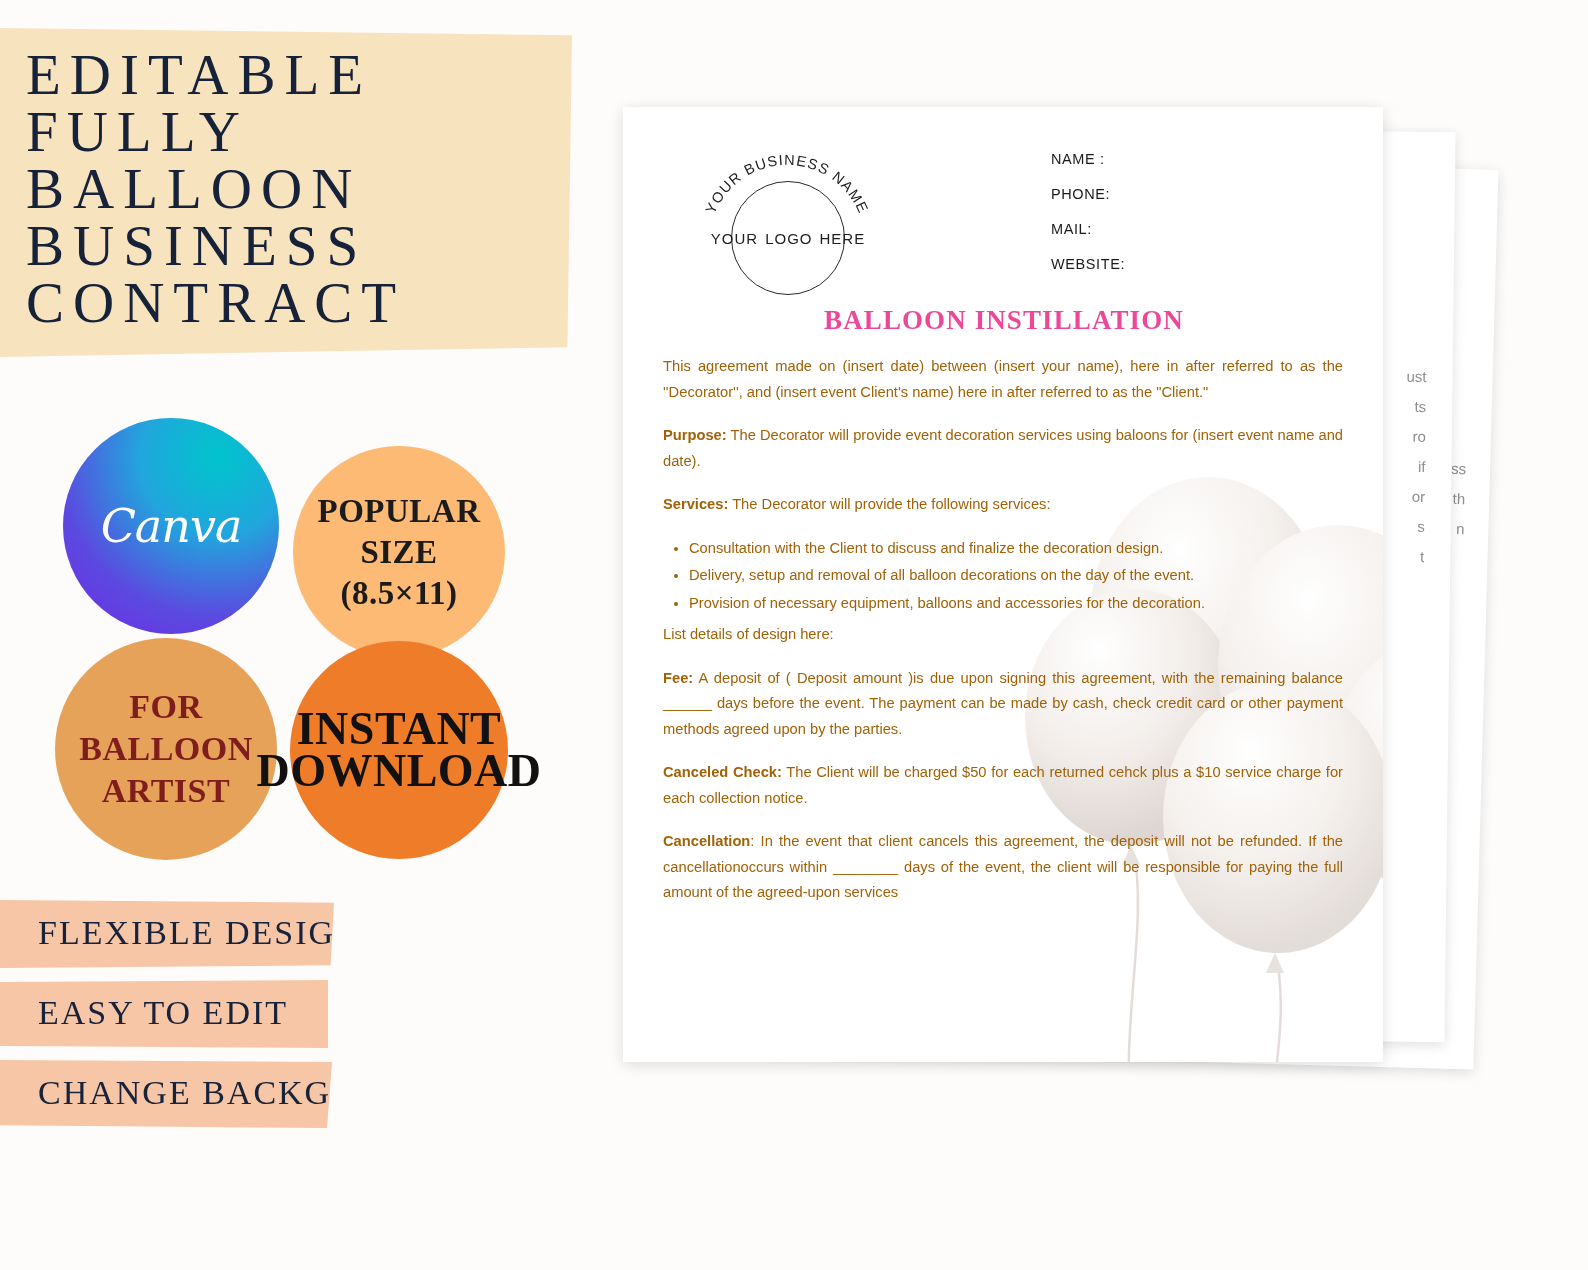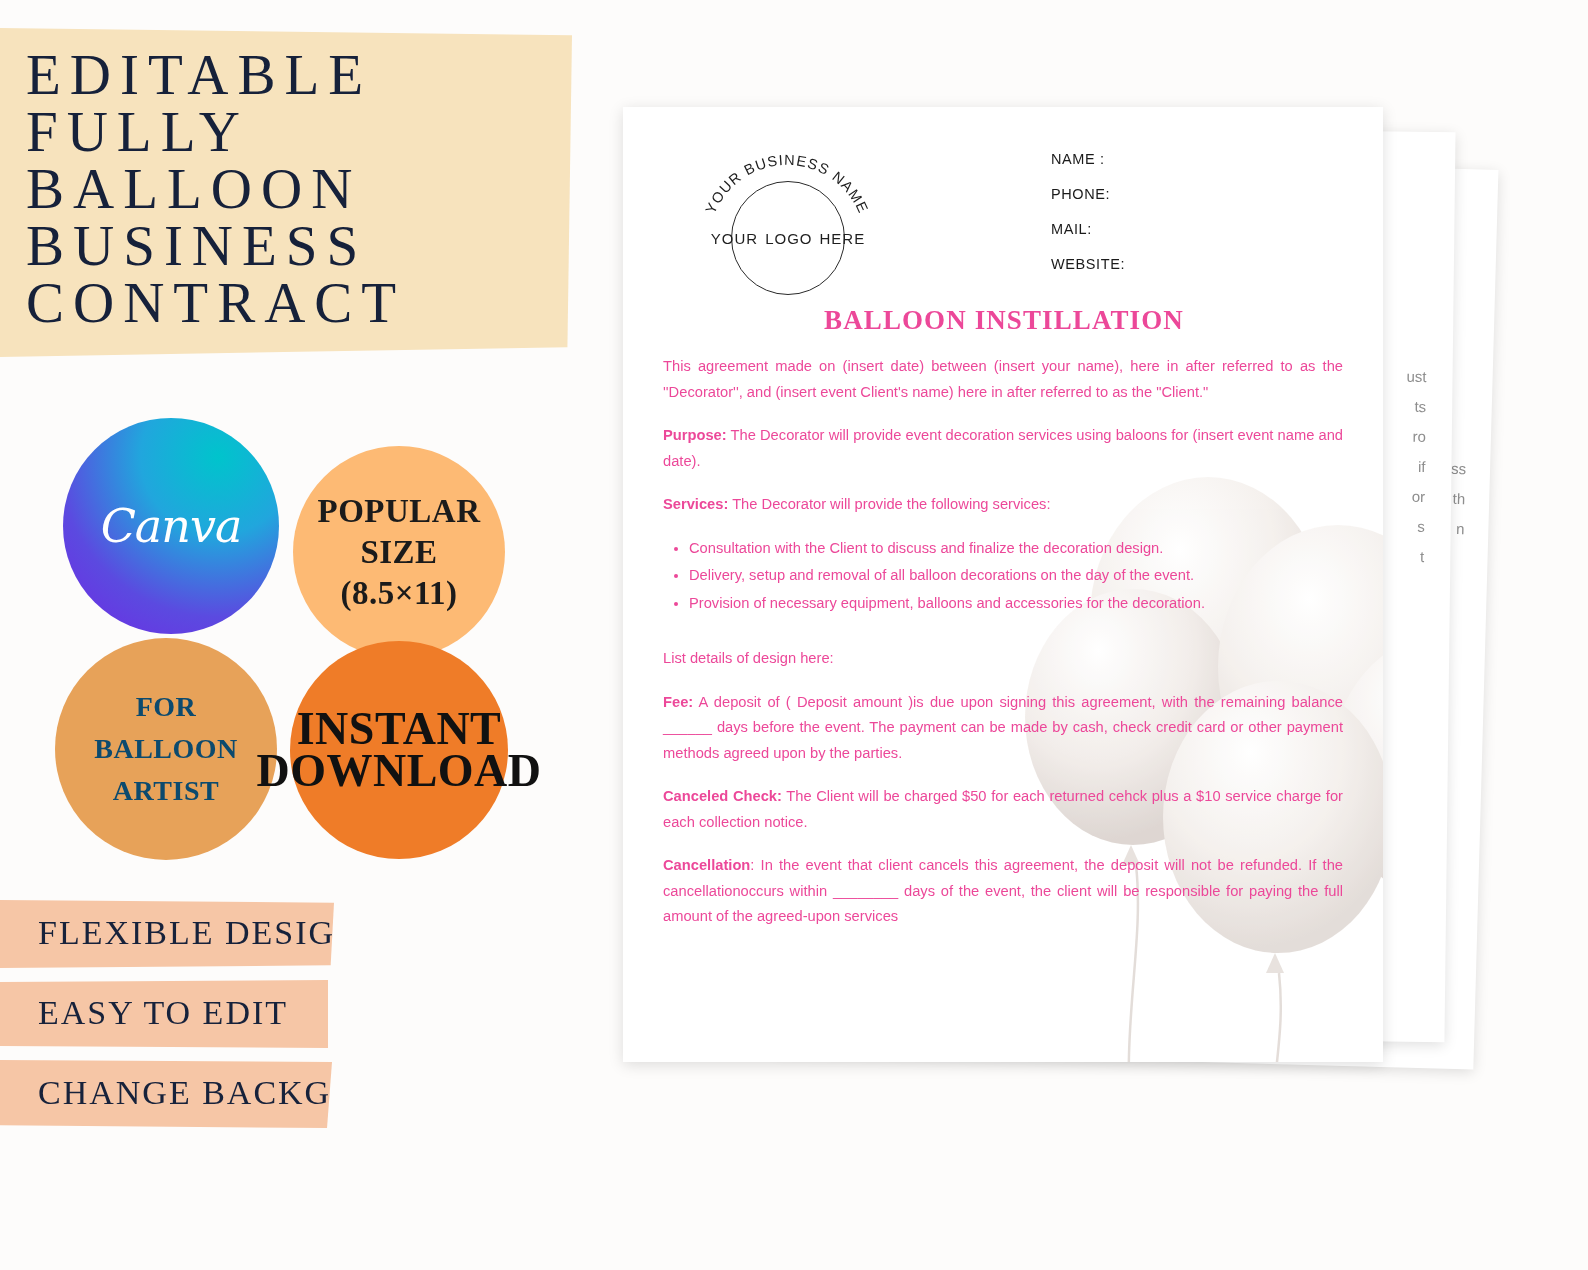--- a/index.html
+++ b/index.html
@@ -82,23 +82,23 @@
     letter-spacing: 0.5px;
   }
   .c-artist {
     left: 0px; top: 220px;
     width: 222px; height: 222px;
     background: #e7a259;
   }
   .c-artist .txt {
     font-family: "Liberation Serif", serif;
     font-weight: bold;
-    font-size: 28px;
+    font-size: 34px;
     line-height: 42px;
-    color: #0c4a6e;
+    color: #7f1d1d;
     letter-spacing: 0.5px;
   }
   .c-instant {
     left: 235px; top: 223px;
     width: 218px; height: 218px;
     background: #ef7c28;
   }
   .c-instant .txt {
     font-family: "Liberation Serif", serif;
     font-weight: bold;
@@ -224,28 +224,28 @@
     font-weight: bold;
     font-size: 27px;
     letter-spacing: 1.1px;
     color: #ec4899;
     margin: 6px 0 18px 0;
   }
   .doc-body {
     font-family: "Liberation Sans", sans-serif;
     font-size: 14.7px;
     line-height: 25.5px;
-    color: #ec4899;
+    color: #a16207;
     text-align: justify;
     padding: 0 6px 0 4px;
   }
   .doc-body p { margin: 0 0 18px 0; }
   .doc-body b { font-weight: bold; }
   .doc-body ul {
-    margin: 2px 0 30px 0;
+    margin: 2px 0 6px 0;
     padding-left: 26px;
   }
   .doc-body li { margin-bottom: 2px; text-align: justify; }
 </style>
 </head>
 <body>
 
 <div class="left-panel">
 
   <div class="title-block">

